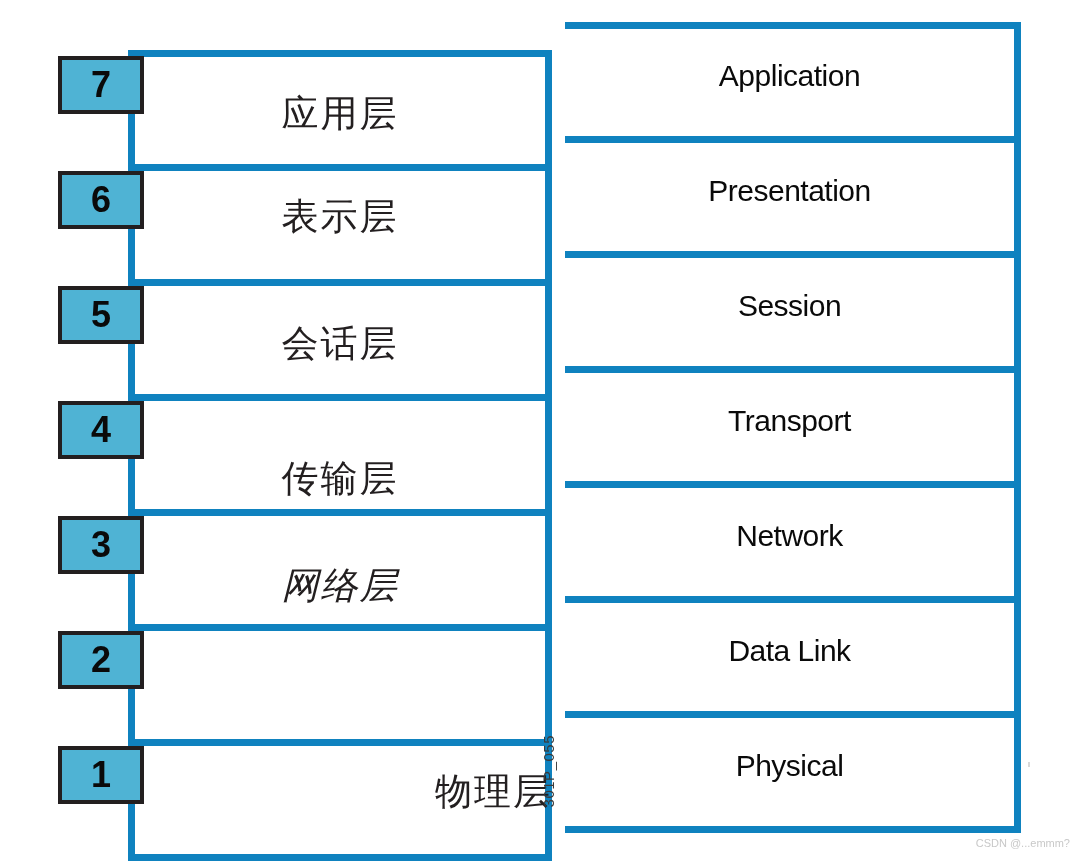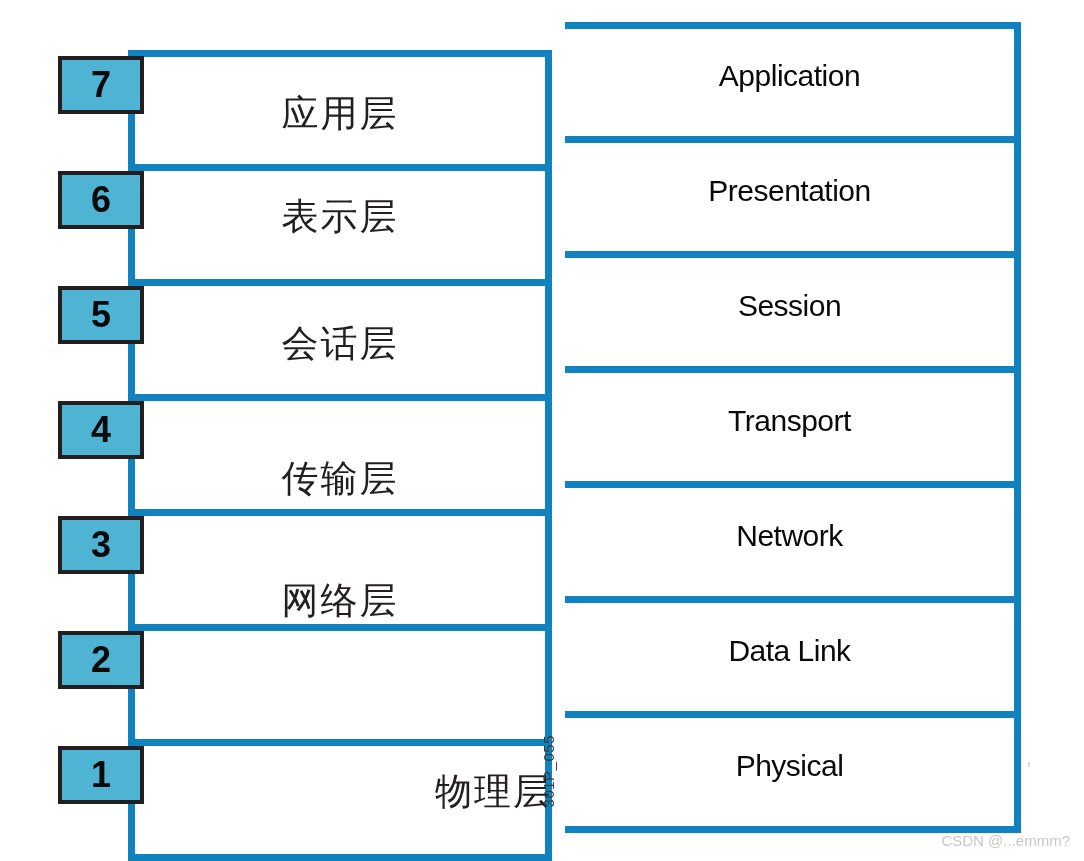--- a/index.html
+++ b/index.html
@@ -105,21 +105,21 @@
     font-family: "Liberation Sans", "DejaVu Sans", sans-serif;
     writing-mode: vertical-rl;
     transform: rotate(180deg);
     letter-spacing: 0.5px;
     white-space: nowrap;
   }
   #csdn-watermark {
     position: absolute;
     right: 14px;
     bottom: 12px;
-    font-size: 15px;
+    font-size: 11px;
     color: #c8c8c8;
     font-family: "Liberation Sans", "DejaVu Sans", sans-serif;
     white-space: nowrap;
   }
   #right-dotted-rule {
     position: absolute;
     left: 1028px;
     top: 762px;
     width: 2px;
     height: 62px;
@@ -142,21 +142,21 @@
     <div class="hline" style="left:0px; top:344px; width:424px;"></div>
     <div class="hline" style="left:0px; top:459px; width:424px;"></div>
     <div class="hline" style="left:0px; top:574px; width:424px;"></div>
     <div class="hline" style="left:0px; top:689px; width:424px;"></div>
     <div class="hline" style="left:0px; top:804px; width:424px;"></div>
 
     <div class="cn-label" style="top:39px;">应用层</div>
     <div class="cn-label" style="top:142px;text-align:center;">表示层</div>
     <div class="cn-label" style="top:269px;">会话层</div>
     <div class="cn-label" style="top:404px;">传输层</div>
-    <div class="cn-label" style="top:526px;">网络层</div>
+    <div class="cn-label" style="top:511px;font-style:italic;">网络层</div>
     <div class="cn-label" style="top:717px;text-align:right;">物理层</div>
   </div>
 
   <div id="right-column">
 
     <div class="vline" style="left:449px; top:0px; height:811px;"></div>
 
     <div class="hline" style="left:0px; top:0px;   width:456px;"></div>
     <div class="hline" style="left:0px; top:114px; width:456px;"></div>
     <div class="hline" style="left:0px; top:229px; width:456px;"></div>

